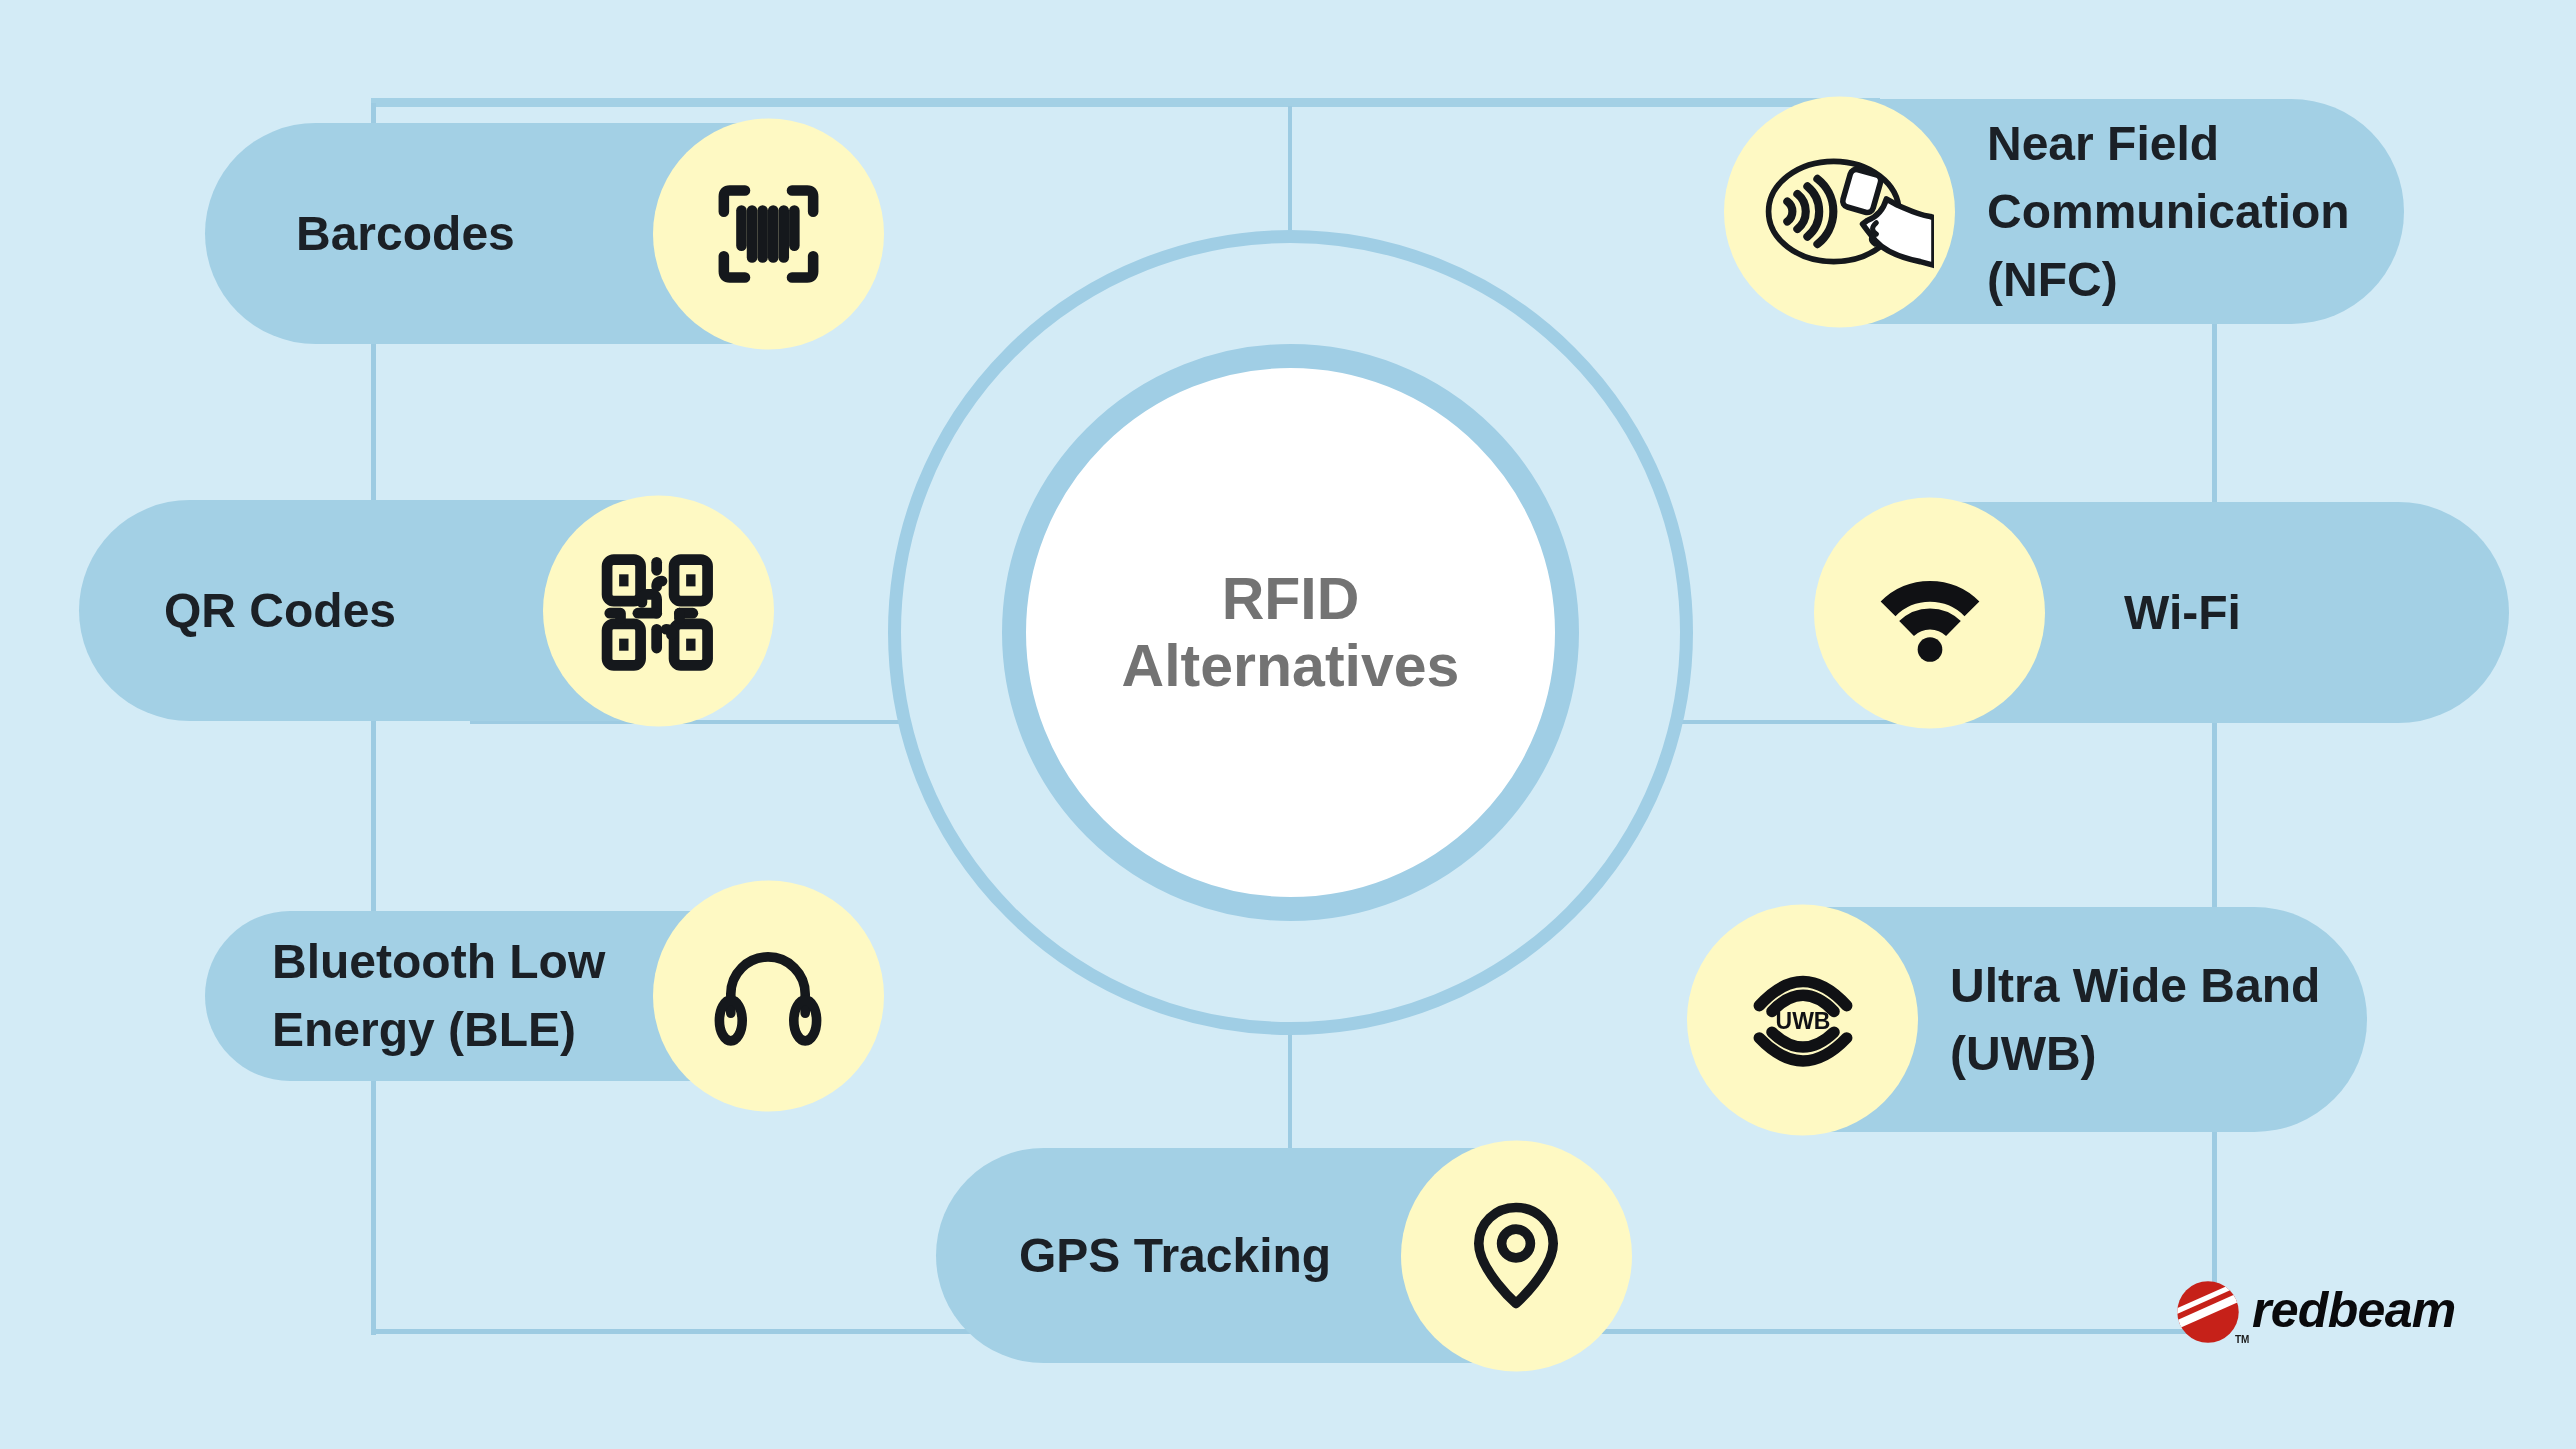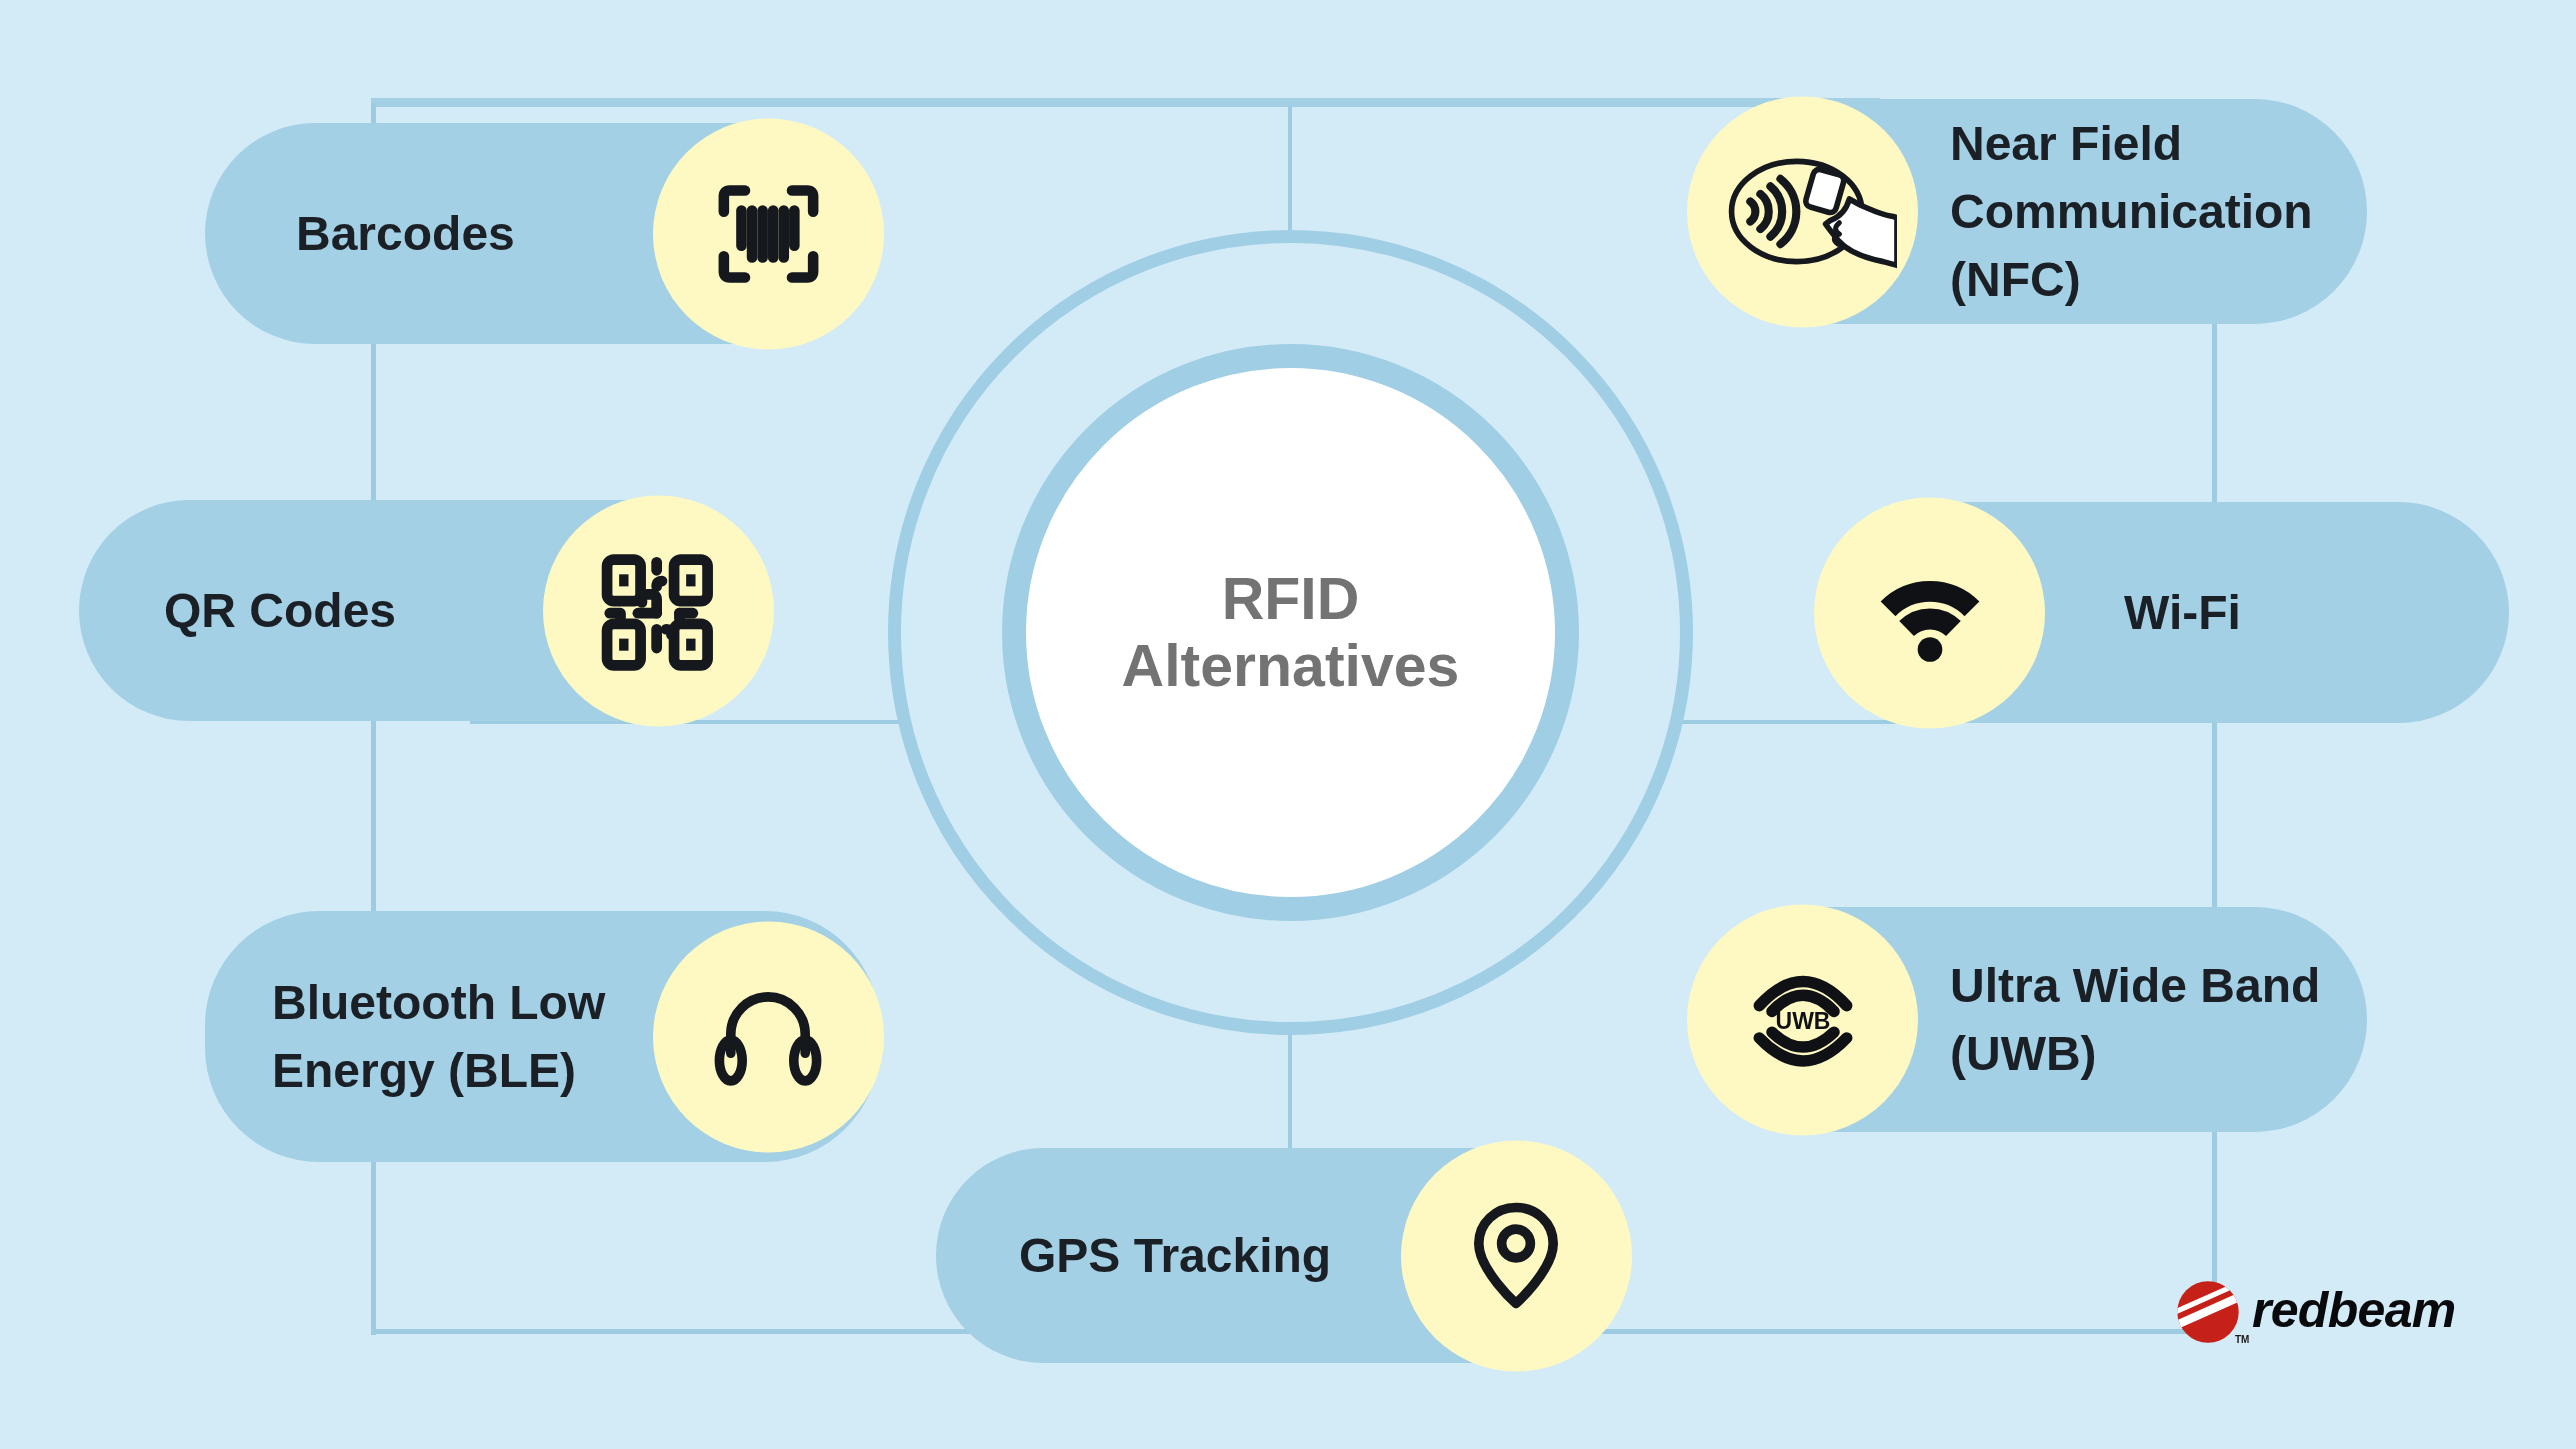--- a/index.html
+++ b/index.html
@@ -49,25 +49,25 @@
     top:50%;transform:translateY(-50%);
     display:flex;align-items:center;justify-content:center;
   }
   .pill.iconright .icon-circle{right:-4.7px;}
   .pill.iconleft  .icon-circle{left:-4.7px;}
 
   #pill-barcodes{left:205px;top:123px;width:674px;height:221px;}
   #pill-barcodes .label{padding-left:91px;}
   #pill-qr{left:79px;top:500px;width:690px;height:221px;}
   #pill-qr .label{padding-left:85px;}
-  #pill-ble{left:205px;top:911px;width:674px;height:251px;}
+  #pill-ble{left:205px;top:911px;width:674px;height:170px;}
   #pill-ble .label{padding-left:67px;}
   #pill-gps{left:936px;top:1148px;width:691px;height:215px;}
   #pill-gps .label{padding-left:83px;}
-  #pill-nfc{left:1692px;top:99px;width:675px;height:225px;}
+  #pill-nfc{left:1729px;top:99px;width:675px;height:225px;}
   #pill-nfc .label{padding-left:258px;}
   #pill-wifi{left:1819px;top:502px;width:690px;height:221px;}
   #pill-wifi .label{padding-left:305px;}
   #pill-uwb{left:1692px;top:907px;width:675px;height:225px;}
   #pill-uwb .label{padding-left:258px;}
 
   .icon-circle svg{display:block;}
 
   
   #logo{position:absolute;left:2176px;top:1280px;display:flex;align-items:center;}

